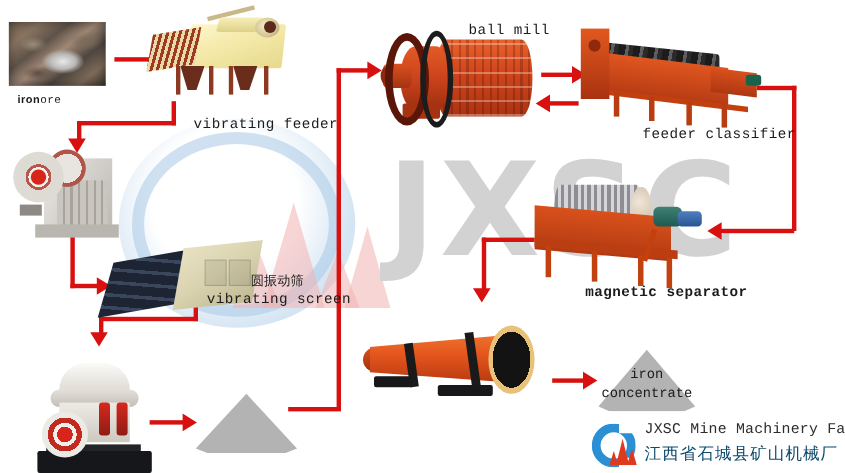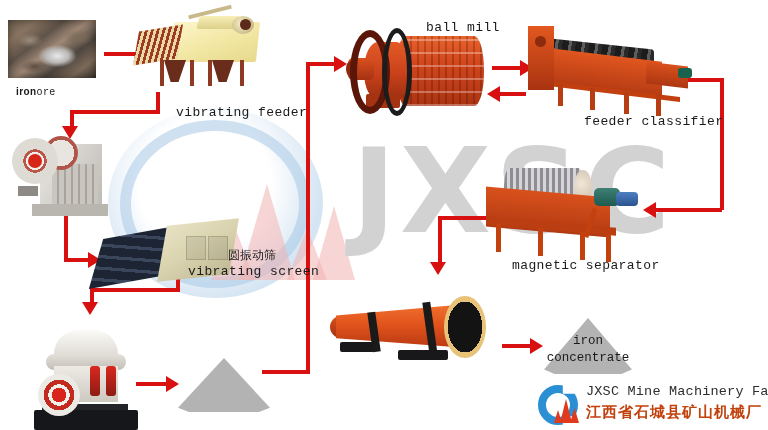--- a/index.html
+++ b/index.html
@@ -180,22 +180,22 @@
   .pile-txt{position:absolute;text-align:center;color:#1b1b1b;font-size:12.5px;line-height:17px;white-space:nowrap;}
 
   
   .logo-wrap{position:absolute;left:538px;top:383px;width:226px;height:44px;}
   .logo-c{position:absolute;left:0px;top:2px;width:40px;height:40px;border-radius:50%;
     border:8px solid #2b8fd4;box-sizing:border-box;
     clip-path:polygon(0 0,62% 0,62% 22%,100% 22%,100% 78%,62% 78%,62% 100%,0 100%);}
   .logo-mtn{position:absolute;left:14px;top:12px;width:28px;height:28px;}
   .logo-peak{position:absolute;bottom:0;background:#e03a1e;}
   .logo-en{position:absolute;left:48px;top:1px;font-size:13.5px;color:#2d2d2d;white-space:nowrap;letter-spacing:.2px;}
-  .logo-cn{position:absolute;left:48px;top:20px;font-size:15px;color:#c2410c;white-space:nowrap;
-    font-family:"DejaVu Sans","Liberation Sans",sans-serif;font-weight:bold;letter-spacing:1px;}
+  .logo-cn{position:absolute;left:48px;top:20px;font-size:15px;color:#0c4a6e;white-space:nowrap;
+    font-family:"DejaVu Sans","Liberation Sans",sans-serif;font-weight:normal;letter-spacing:1px;}
 </style>
 </head>
 <body>
 
 <div class="stage">
 
   <div class="wm wm-circle"></div>
   <div class="wm wm-circle2"></div>
   <div class="wm-mtns">
     <div class="wm-mtn" style="left:6px;width:44px;height:58px;clip-path:polygon(50% 0,100% 100%,0 100%);"></div>
@@ -331,21 +331,21 @@
     <div class="ms-frame"></div>
     <div class="ms-frame2"></div>
     <div class="ms-brace"></div>
     <div class="ms-mot1"></div>
     <div class="ms-mot2"></div>
     <div class="ms-leg" style="left:14px;top:56px;"></div>
     <div class="ms-leg" style="left:56px;top:60px;"></div>
     <div class="ms-leg" style="left:98px;top:64px;"></div>
     <div class="ms-leg" style="left:124px;top:66px;"></div>
   </div>
-  <div class="lab" style="left:512px;top:258px;">magnetic separator</div>
+  <div class="lab" style="left:532px;top:258px;font-weight:bold;">magnetic separator</div>
 
   <div class="eq" style="left:336px;top:288px;width:162px;height:84px;">
     <div class="rd-tail"></div>
     <div class="rd-body"></div>
     <div class="rd-band" style="left:34px;top:24px;height:40px;transform:rotate(-8deg);"></div>
     <div class="rd-band" style="left:90px;top:14px;height:54px;transform:rotate(-8deg);"></div>
     <div class="rd-mouth"></div>
     <div class="rd-foot" style="left:4px;top:54px;width:34px;"></div>
     <div class="rd-foot" style="left:62px;top:62px;width:50px;"></div>
   </div>

